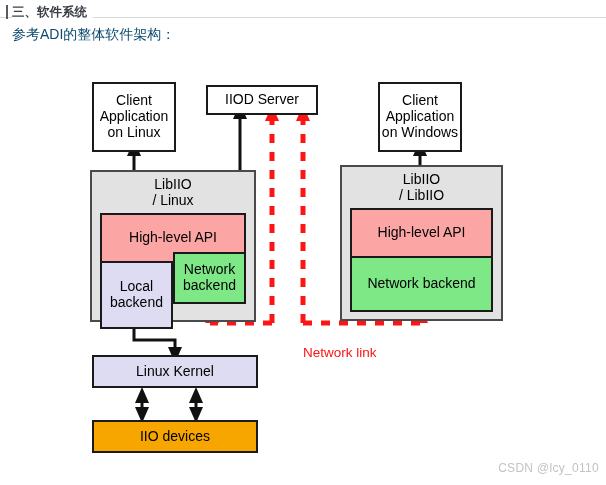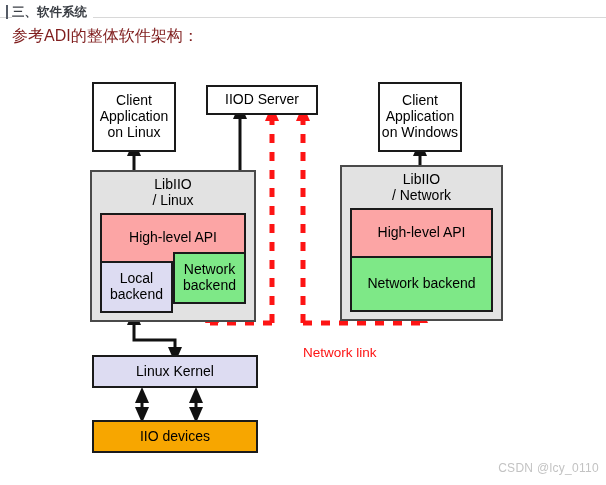--- a/index.html
+++ b/index.html
@@ -43,22 +43,22 @@
     font-weight: bold;
     color: #3b3f45;
     white-space: nowrap;
     background: #ffffff;
     padding-right: 6px;
     z-index: 2;
   }
   #section-subtitle {
     position: absolute;
     left: 12px; top: 26px;
-    font-size: 16px;
-    color: #7f1d1d;
+    font-size: 14px;
+    color: #0c4a6e;
     white-space: nowrap;
   }
 
   
   #diagram {
     position: absolute;
     left: 0; top: 55px;
     width: 606px;
     height: 420px;
   }
@@ -224,37 +224,37 @@
 
   <div class="box box-gray" style="left:90px; top:115px; width:166px; height:152px;">
     <div>
       <div>LibIIO</div>
       <div>/ Linux</div>
     </div>
   </div>
   <div class="box box-pink" style="left:100px; top:158px; width:146px; height:50px;">
     <span>High-level API</span>
   </div>
-  <div class="box box-lav" style="left:100px; top:206px; width:73px; height:52px;">
+  <div class="box box-lav" style="left:100px; top:206px; width:73px; height:68px;">
     <div>
       <div>Local</div>
       <div>backend</div>
     </div>
   </div>
   <div class="box box-green" style="left:173px; top:197px; width:73px; height:52px;">
     <div>
       <div>Network</div>
       <div>backend</div>
     </div>
   </div>
 
   <div class="box box-gray" style="left:340px; top:110px; width:163px; height:156px;">
     <div>
       <div>LibIIO</div>
-      <div>/ Network</div>
+      <div>/ LibIIO</div>
     </div>
   </div>
   <div class="box box-pink" style="left:350px; top:153px; width:143px; height:50px;">
     <span>High-level API</span>
   </div>
   <div class="box box-green" style="left:350px; top:201px; width:143px; height:56px;">
     <span>Network backend</span>
   </div>
 
   <div class="box box-lav" style="left:92px; top:300px; width:166px; height:33px;">

